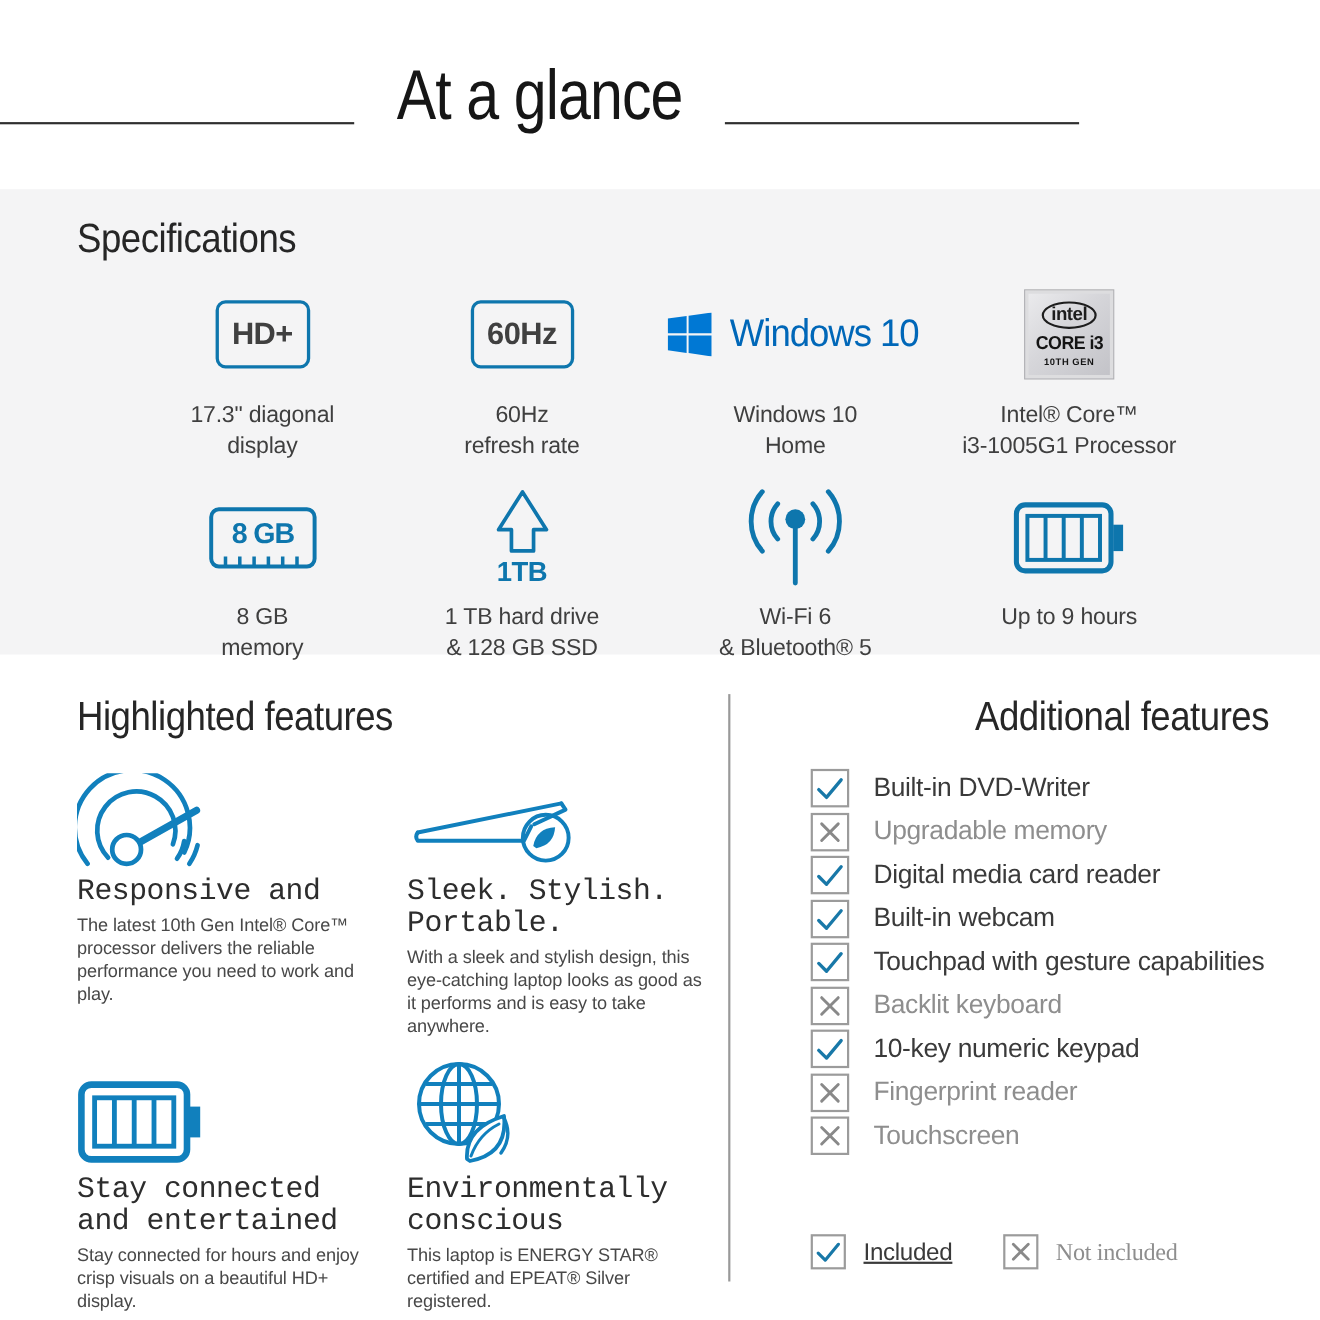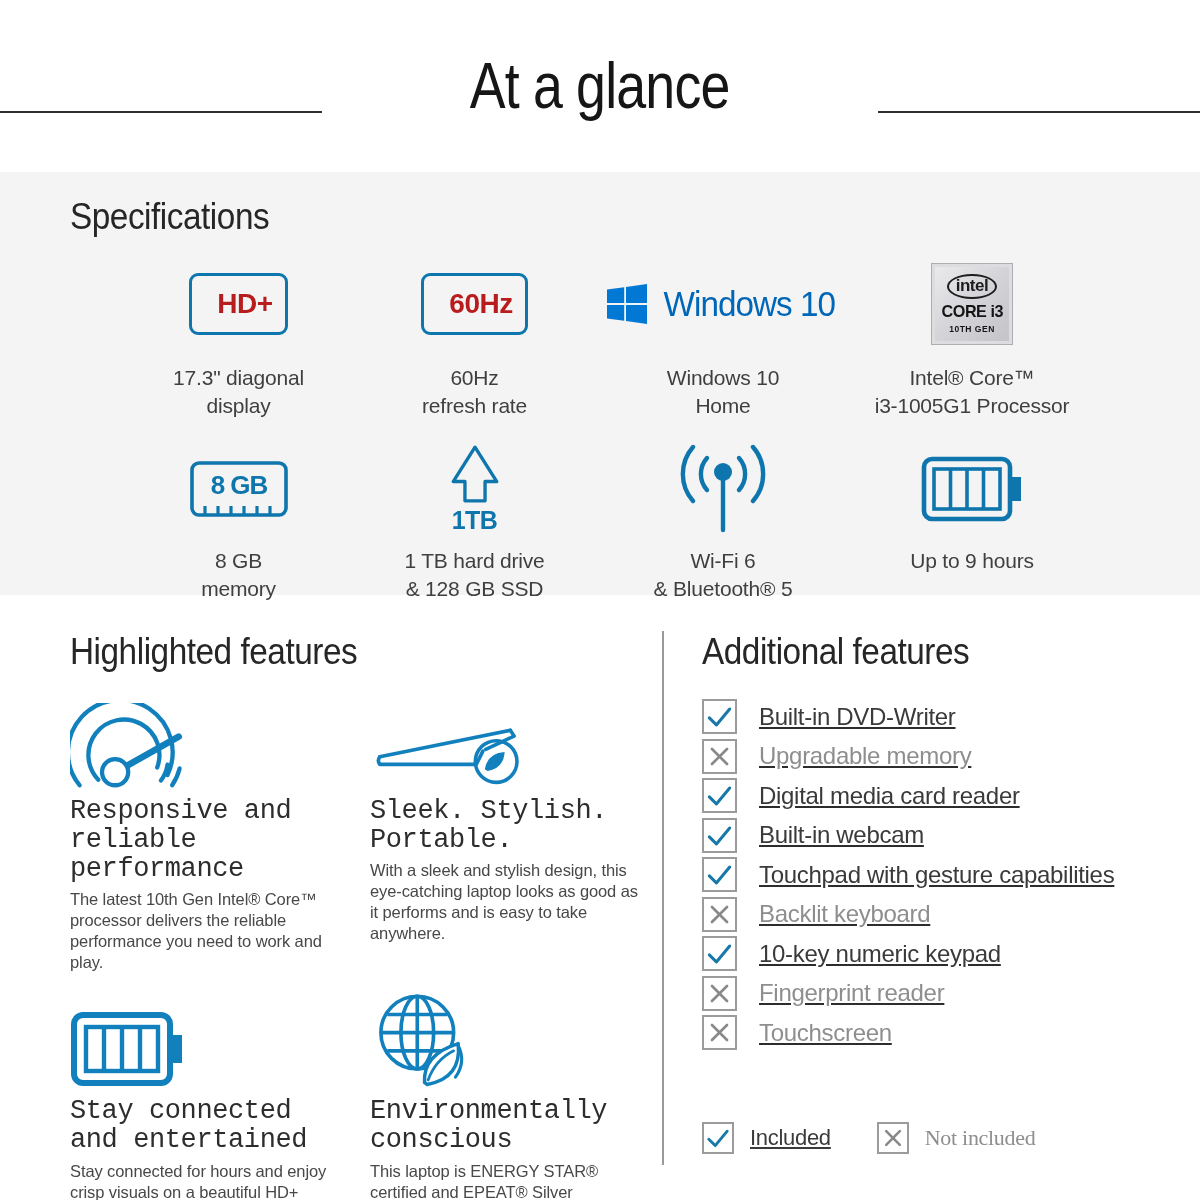--- a/index.html
+++ b/index.html
@@ -2,44 +2,44 @@
 <html><head>
 <meta charset="utf-8">
 <style>
   html,body{margin:0;padding:0;}
   body{
     width:1200px;height:1200px;background:#ffffff;
     font-family:"Liberation Sans", sans-serif;
     color:#2d2d2d; overflow:hidden; position:relative;
   }
   
-  .hero{height:172px;display:flex;align-items:center;justify-content:space-between;gap:14px;}
+  .hero{height:172px;display:flex;align-items:center;justify-content:flex-start;gap:14px;}
   .hero-line{width:322px;height:2px;background:#2f2f2f;margin-top:52px;}
   .hero-title{
     font-size:64px;font-weight:300;color:#161616;letter-spacing:-1px;
     transform:scaleX(0.84);white-space:nowrap;
   }
   
   .spec-band{background:#f4f4f5;height:423px;box-sizing:border-box;padding:24px 0 0 70px;}
   .section-title{
     font-size:37px;font-weight:300;color:#262626;letter-spacing:-0.5px;
     transform:scaleX(0.9);transform-origin:left center;white-space:nowrap;margin:0;
   }
   .spec-grid{
     display:grid;grid-template-columns:237px 235px 262px 236px;
     margin:18px 0 0 50px;
   }
   .spec-cell{display:flex;flex-direction:column;align-items:center;text-align:center;}
   .spec-icon-box{height:96px;display:flex;align-items:center;justify-content:center;flex-direction:column;}
   .spec-icon-box.row2{height:92px;margin-top:24px;}
   .spec-label{font-size:21px;color:#3f3f3f;line-height:1.32;margin-top:12px;letter-spacing:-0.2px;}
   .badge{
-    border:3px solid #0e76ad;border-radius:9px;color:#b91c1c;
+    border:3px solid #0e76ad;border-radius:9px;color:#404040;
     display:flex;align-items:center;justify-content:center;
-    font-weight:700;font-size:28px;letter-spacing:-0.5px;background:transparent;padding-left:13px;
+    font-weight:700;font-size:28px;letter-spacing:-0.5px;background:transparent;
   }
   .badge.hd{width:80px;height:56px;}
   .badge.hz{width:88px;height:56px;}
   .win-row{display:flex;align-items:center;gap:12px;}
   .win-word{font-size:35px;color:#0067b8;letter-spacing:-1px;font-weight:400;transform:scaleX(0.95);}
   .intel-chip{
     width:80px;height:80px;border:1px solid #aeaeb2;
     background:linear-gradient(135deg,#ececee 0%,#d6d6da 45%,#c2c2c7 100%);
     display:flex;flex-direction:column;align-items:center;justify-content:center;
     box-shadow:inset 0 0 0 3px #dddddf;
@@ -47,29 +47,29 @@
   .intel-oval{
     font-size:17px;font-weight:700;color:#1d1d1d;border:2px solid #1d1d1d;
     border-radius:50%;padding:0 7px 2px 7px;line-height:1.15;letter-spacing:-0.5px;
   }
   .intel-core{font-size:17px;font-weight:700;color:#141414;letter-spacing:-0.5px;margin-top:3px;transform:scaleX(0.95);}
   .intel-gen{font-size:8.5px;font-weight:700;color:#141414;letter-spacing:0.5px;margin-top:2px;}
   .tb-text{font-size:25px;font-weight:700;color:#0e76ad;letter-spacing:-0.5px;margin-top:1px;}
   
   .bottom{box-sizing:border-box;height:605px;display:flex;padding:36px 0 35px 70px;}
   .left-col{width:592px;flex:none;}
-  .right-col{flex:1;border-left:2px solid #999;padding-left:38px;box-sizing:border-box;}
+  .right-col{flex:1;border-left:2px solid #999;padding-left:73px;box-sizing:border-box;text-align:right;}
   .feature-grid{display:grid;grid-template-columns:300px 292px;margin-top:30px;}
   .feature{display:flex;flex-direction:column;align-items:flex-start;}
   .feature.rowgap{margin-top:30px;}
   .f-icon-box{height:86px;display:flex;align-items:flex-end;}
   .f-title{font-size:27px;color:#2d2d2d;line-height:1.08;margin-top:8px;letter-spacing:-0.4px;font-family:Liberation Mono, monospace;}
   .f-body{font-size:16.5px;color:#484848;line-height:1.27;margin-top:5px;width:268px;letter-spacing:-0.1px;}
   
-  .feat-list{margin-top:26px;text-decoration:underline;}
+  .feat-list{margin-top:26px;}
   .feat-row{display:flex;align-items:center;margin-bottom:4.5px;}
   .cbox{
     width:35px;height:35px;border:2px solid #9b9b9b;box-sizing:border-box;
     display:flex;align-items:center;justify-content:center;background:#fff;flex:none;
   }
   .feat-label{font-size:24px;margin-left:22px;letter-spacing:-0.3px;}
   .feat-row.checked .feat-label{color:#3a3a3a;}
   .feat-row.unchecked .feat-label{color:#8e8e8e;}
   .legend{display:flex;align-items:center;margin-top:72px;}
   .cbox.mini{width:32px;height:32px;}
@@ -234,21 +234,20 @@
               <path d="M30 82 A38 38 0 1 1 93 69"></path>
               <path d="M97 83 A38 38 0 0 0 104 66"></path>
               <path d="M109 88 A56 56 0 0 0 117 70"></path>
             </g>
             <line x1="52" y1="72" x2="116" y2="36" stroke="#1180bd" stroke-width="7" stroke-linecap="round"></line>
             <circle cx="48" cy="74" r="14" fill="#ffffff" stroke="#1180bd" stroke-width="4.6"></circle>
           </svg>
         </div>
         <div class="f-title">
           <span>Responsive and</span><br>
-          <span>reliable performance</span>
         </div>
         <div class="f-body">The latest 10th Gen Intel® Core™ processor delivers the reliable performance you need to work and play.</div>
       </div>
 
       <div class="feature">
         <div class="f-icon-box">
           <svg width="152" height="70" viewBox="0 0 160 74">
             <g fill="none" stroke="#1180bd" stroke-width="3.8" stroke-linejoin="round" stroke-linecap="round">
               <path d="M10 40 L148 12"></path>
               <path d="M10 40 Q7 44 10 48 L112 48 L119 34"></path>

